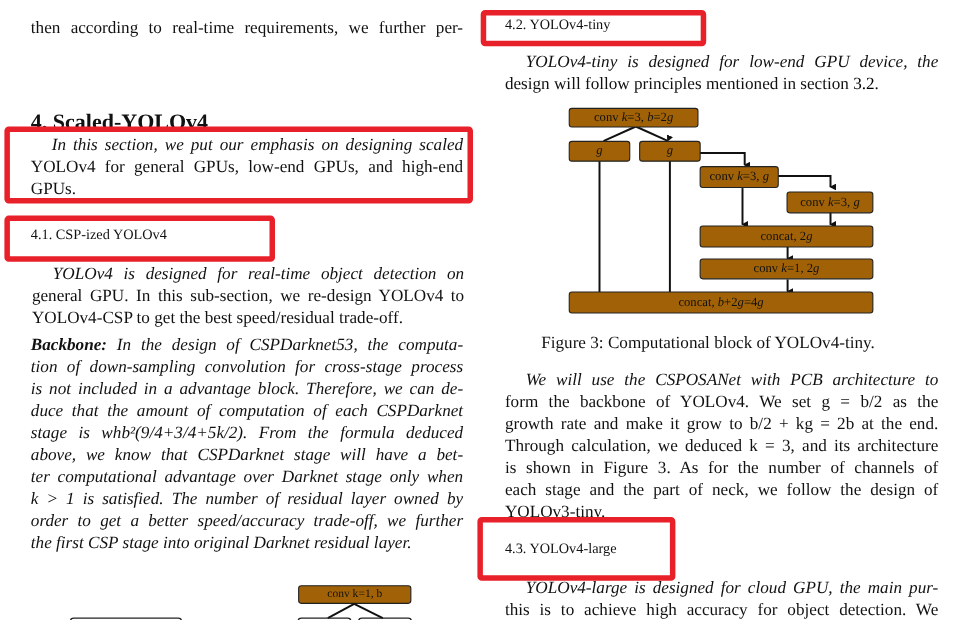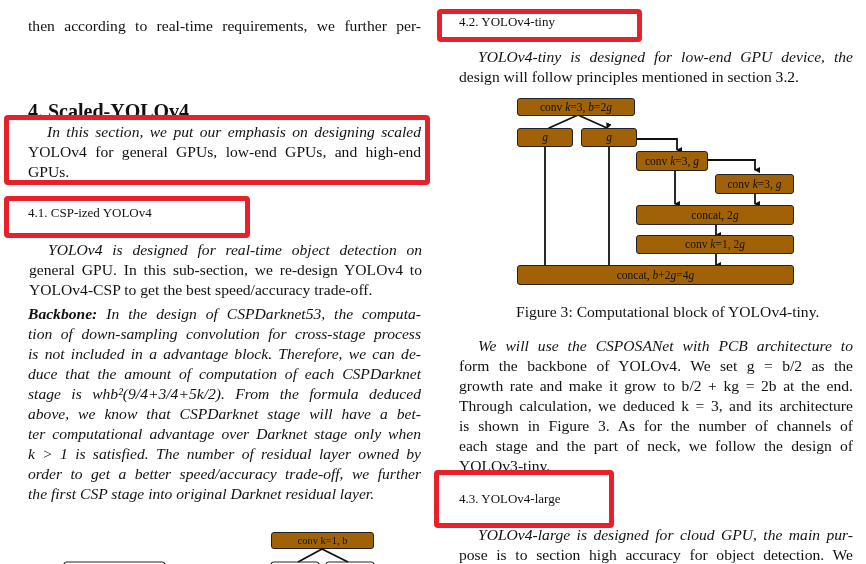--- a/index.html
+++ b/index.html
@@ -34,21 +34,21 @@
   <span class="line">YOLOv4 for general GPUs, low-end GPUs, and high-end</span>
   <span class="line last">GPUs.</span>
 </div>
 
 <div class="hl" style="left:4px; top:196px; width:246px; height:42px;"></div>
 <h3 class="sub" style="left:28px; top:205px;">4.1. CSP-ized YOLOv4</h3>
 
 <div class="para" style="left:29px; top:240px; width:393px;">
   <span class="line indent">YOLOv4 is designed for real-time object detection on</span>
   <span class="line">general GPU. In this sub-section, we re-design YOLOv4 to</span>
-  <span class="line last">YOLOv4-CSP to get the best speed/accuracy trade-off.</span>
+  <span class="line last">YOLOv4-CSP to get the best speed/residual trade-off.</span>
 </div>
 
 <div class="para" style="left:28px; top:304px; width:393px;font-style:italic;">
   <span class="line"><b>Backbone:</b><span> In the design of CSPDarknet53, the computa-</span></span>
   <span class="line">tion of down-sampling convolution for cross-stage process</span>
   <span class="line">is not included in a advantage block. Therefore, we can de-</span>
   <span class="line">duce that the amount of computation of each CSPDarknet</span>
   <span class="line">stage is whb²(9/4+3/4+5k/2). From the formula deduced</span>
   <span class="line">above, we know that CSPDarknet stage will have a bet-</span>
   <span class="line">ter computational advantage over Darknet stage only when</span>
@@ -99,31 +99,31 @@
   <div class="node" style="left:17px; top:8px; width:118px; height:18px; line-height:16px;">conv <i class="m">k</i>=3, <i class="m">b</i>=2<i class="m">g</i></div>
   <div class="node" style="left:17px; top:38px; width:56px; height:19px; line-height:17px;"><i class="m">g</i></div>
   <div class="node" style="left:81px; top:38px; width:56px; height:19px; line-height:17px;"><i class="m">g</i></div>
   <div class="node" style="left:136px; top:61px; width:72px; height:20px; line-height:18px;">conv <i class="m">k</i>=3, <i class="m">g</i></div>
   <div class="node" style="left:215px; top:84px; width:79px; height:20px; line-height:18px;">conv <i class="m">k</i>=3, <i class="m">g</i></div>
   <div class="node" style="left:136px; top:115px; width:158px; height:20px; line-height:18px;">concat, 2<i class="m">g</i></div>
   <div class="node" style="left:136px; top:145px; width:158px; height:19px; line-height:17px;">conv <i class="m">k</i>=1, 2<i class="m">g</i></div>
   <div class="node" style="left:17px; top:175px; width:277px; height:20px; line-height:18px;">concat, <i class="m">b</i>+2<i class="m">g</i>=4<i class="m">g</i></div>
 </div>
 
-<div class="caption" style="left:516px; top:303px;">Figure 3: Computational block of YOLOv4-tiny.</div>
+<div class="caption" style="left:492px; top:303px;">Figure 3: Computational block of YOLOv4-tiny.</div>
 
 <div class="para" style="left:459px; top:336px; width:394px;">
   <span class="line indent">We will use the CSPOSANet with PCB architecture to</span>
   <span class="line">form the backbone of YOLOv4.  We set g = b/2 as the</span>
   <span class="line">growth rate and make it grow to b/2 + kg = 2b at the end.</span>
   <span class="line">Through calculation, we deduced k = 3, and its architecture</span>
   <span class="line">is shown in Figure 3.  As for the number of channels of</span>
   <span class="line">each stage and the part of neck, we follow the design of</span>
   <span class="line last">YOLOv3-tiny.</span>
 </div>
 
 <div class="hl" style="left:434px; top:470px; width:180px; height:58px;"></div>
 <h3 class="sub" style="left:459px; top:491px;">4.3. YOLOv4-large</h3>
 
 <div class="para" style="left:459px; top:525px; width:394px;">
   <span class="line indent">YOLOv4-large is designed for cloud GPU, the main pur-</span>
-  <span class="line">pose is to section high accuracy for object detection.  We</span>
+  <span class="line">this is to achieve high accuracy for object detection.  We</span>
 </div>
 
 </body></html>

